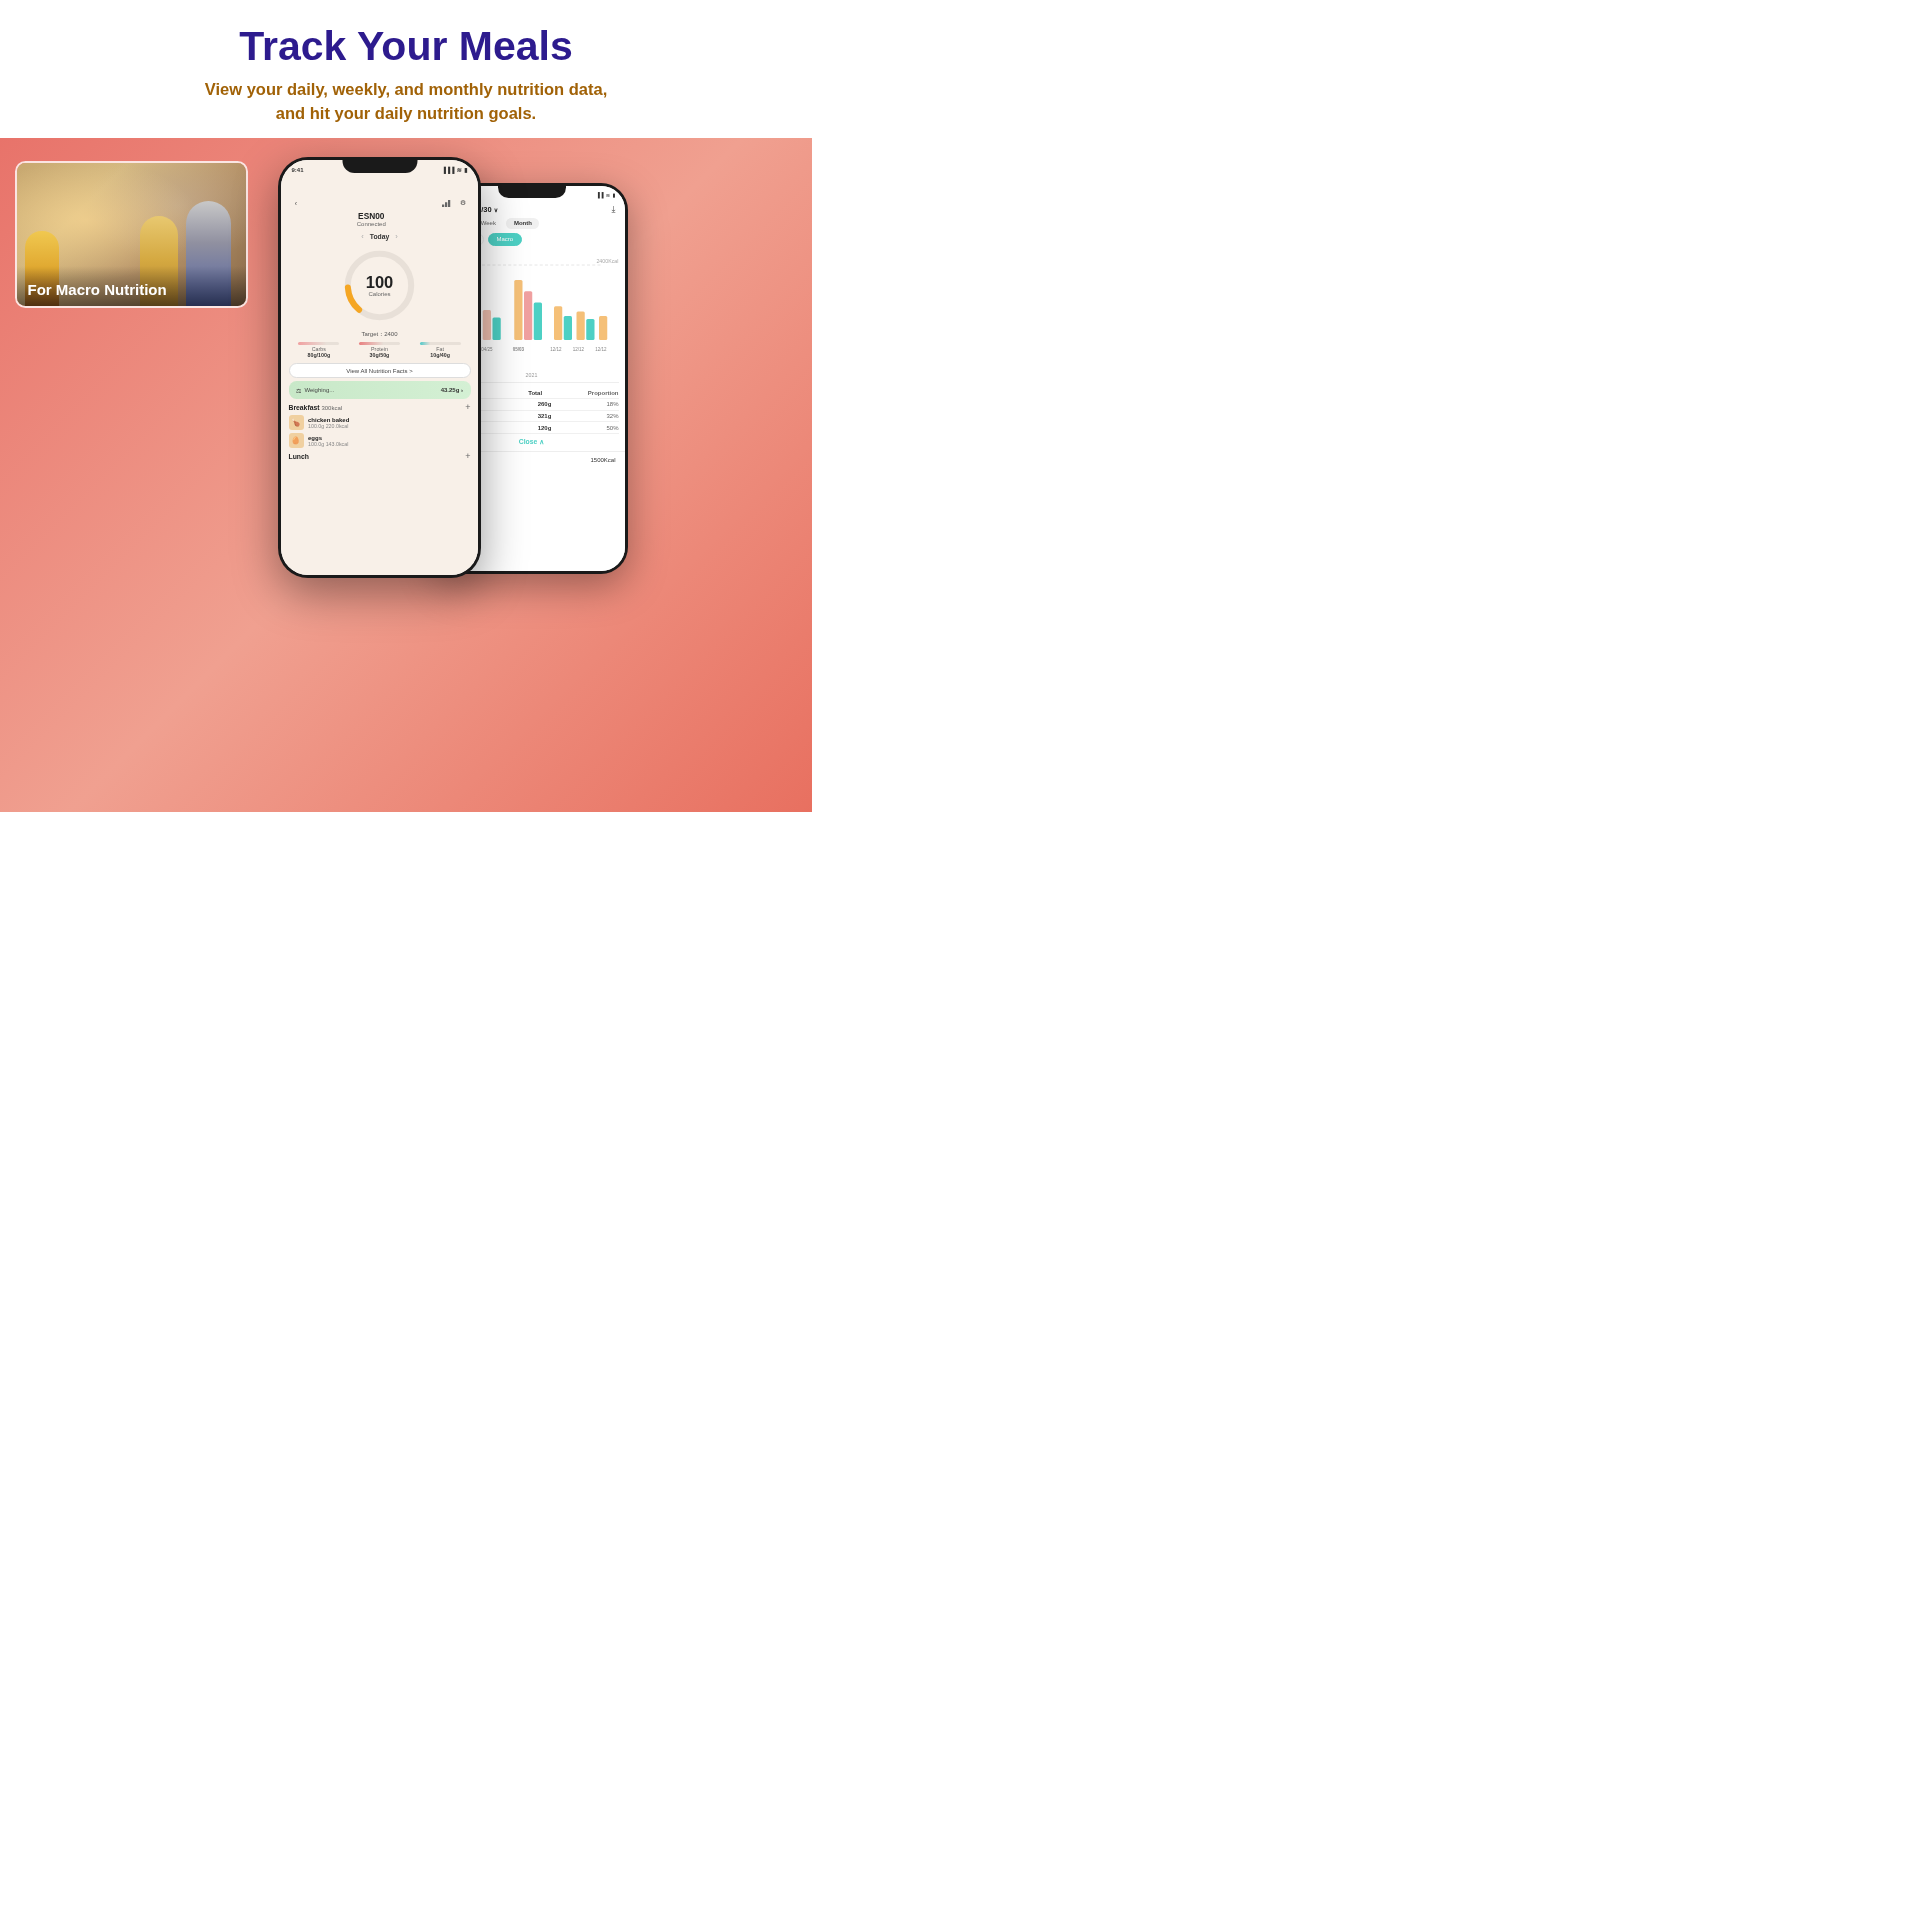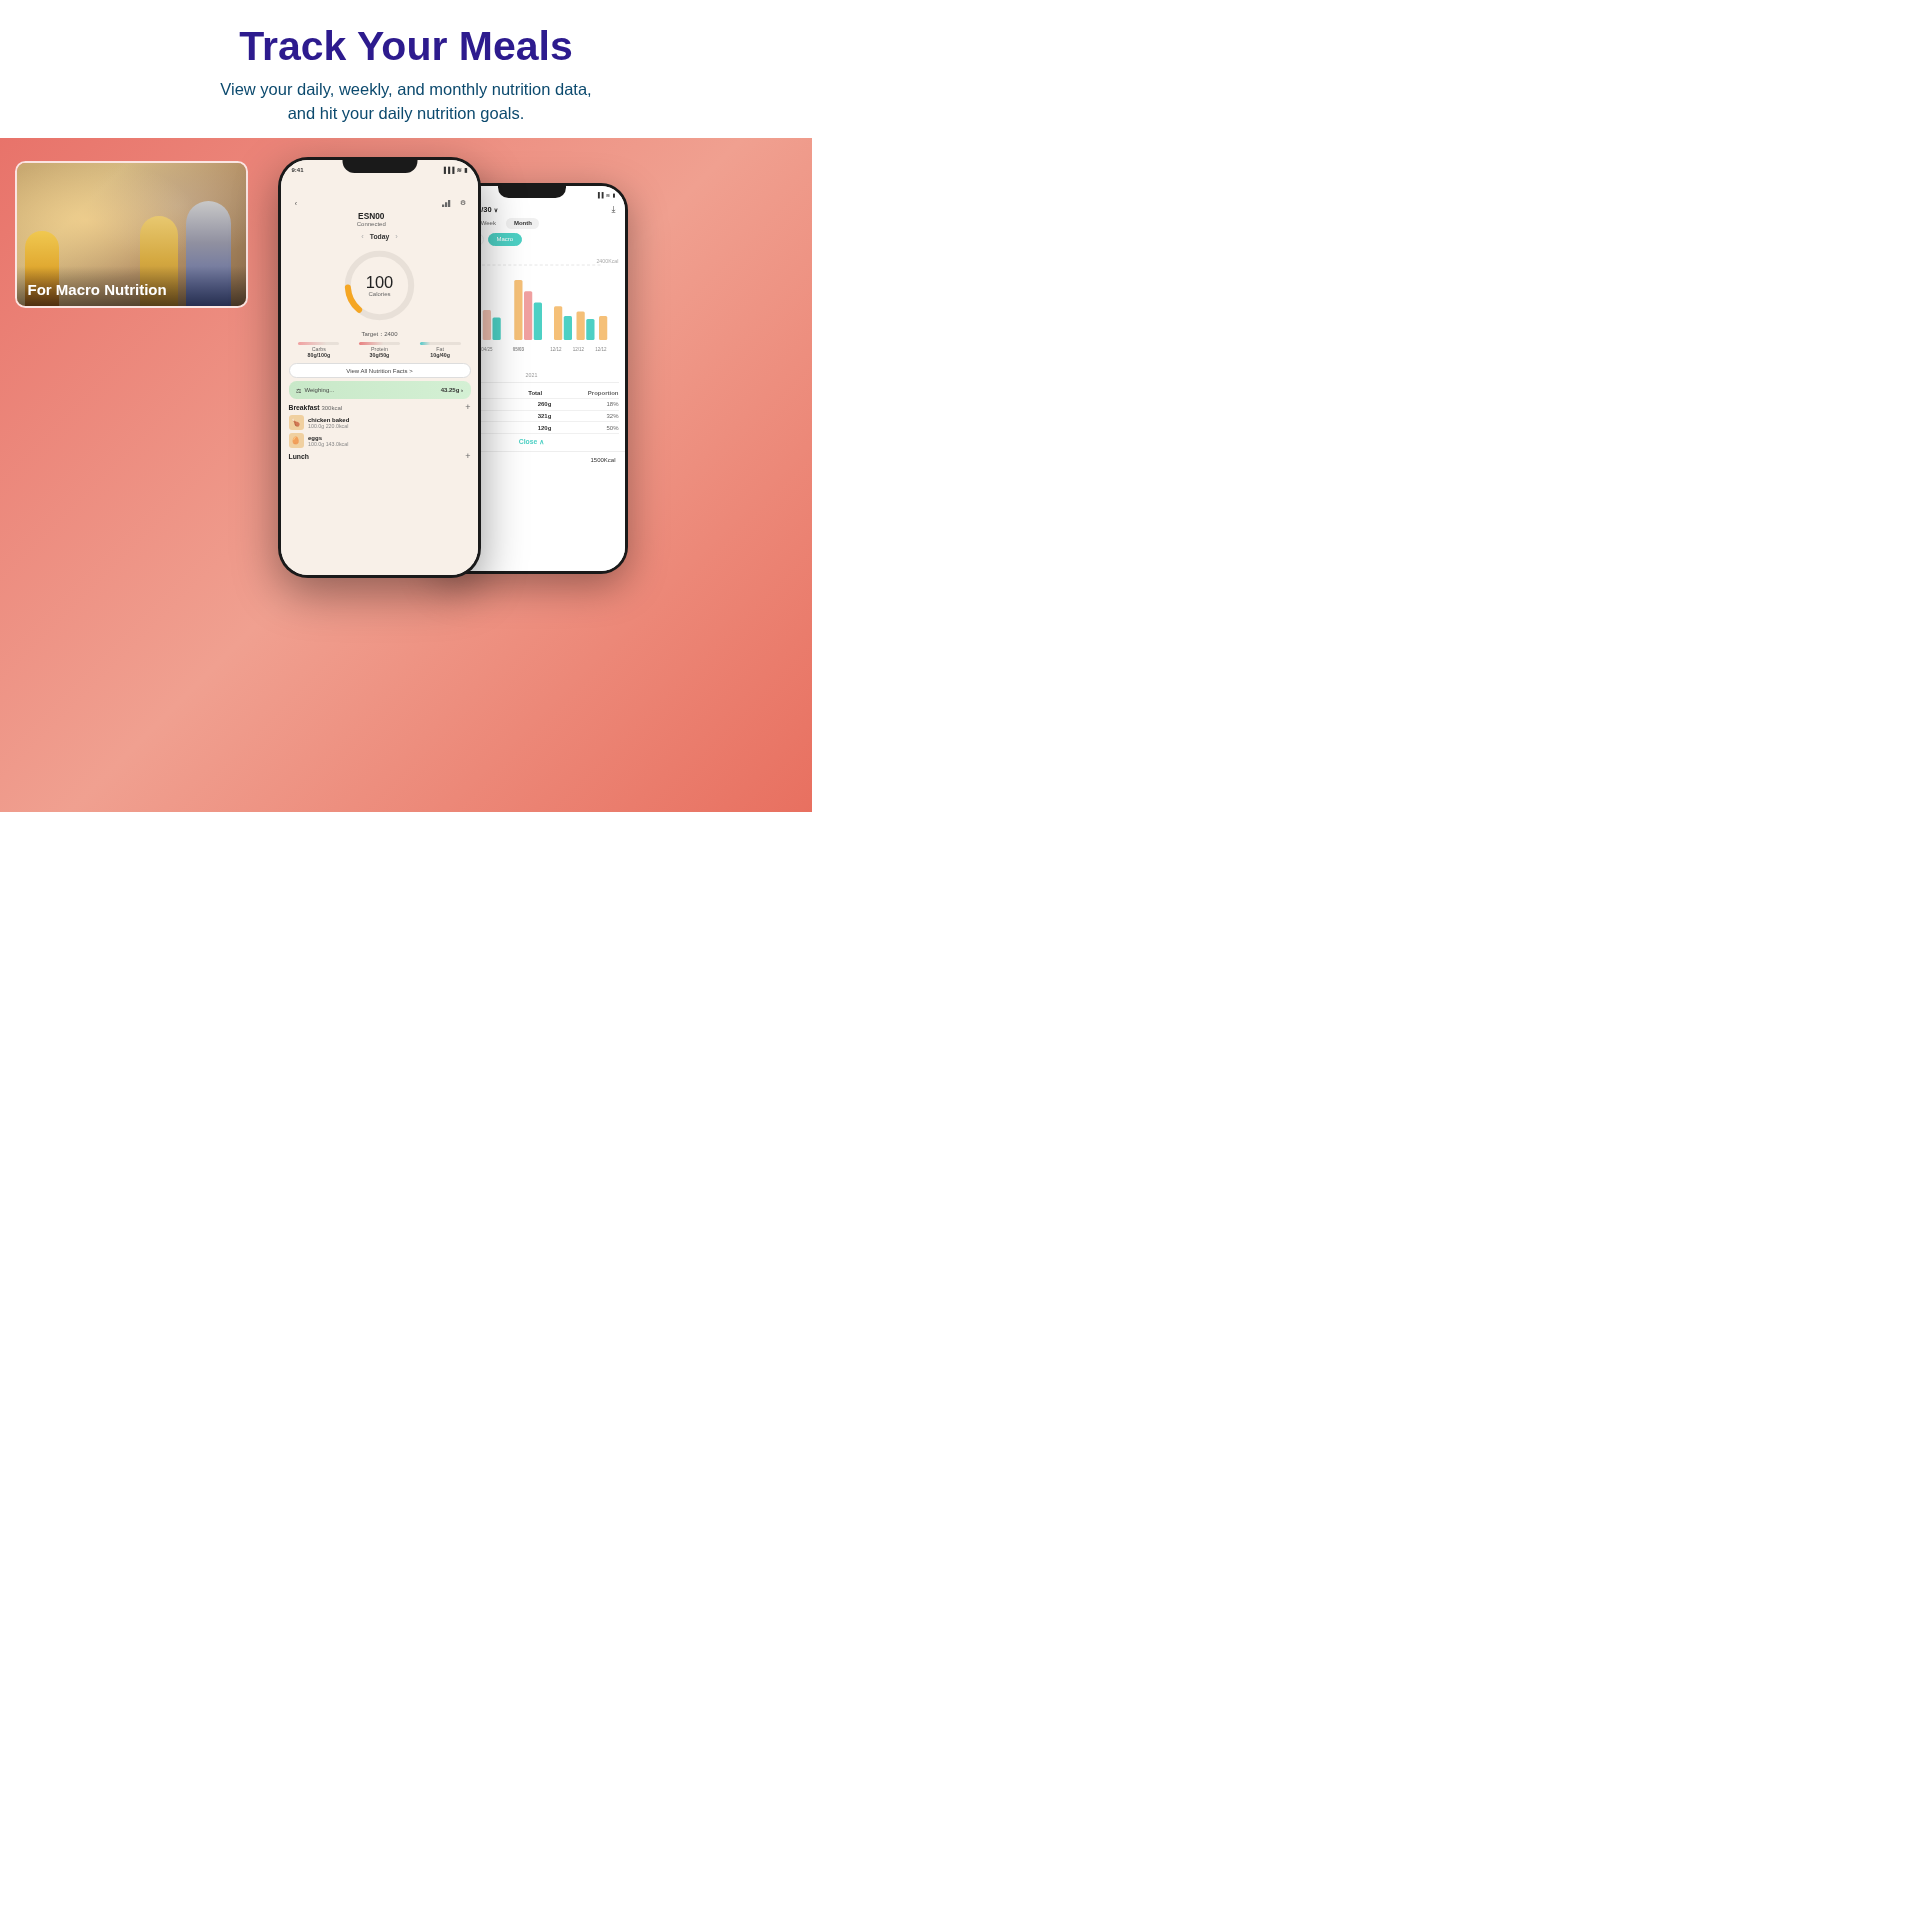--- a/index.html
+++ b/index.html
@@ -25,23 +25,24 @@
       padding: 24px 15px 12px;
     }
     .header h1 {
       font-size: 41px;
       font-weight: 800;
       color: #2d1b8e;
       line-height: 1.1;
     }
     .header p {
       font-size: 16.5px;
-      color: #0c4a6e;
+      color: #a16207;
       margin-top: 7.5px;
       line-height: 1.5;
+      font-weight: bold;
     }
 
     
     .bottom-section {
       width: 100%;
       flex: 1;
       background: linear-gradient(135deg, #e8736a 0%, #f0a090 50%, #e87060 100%);
       position: relative;
       display: flex;
       align-items: flex-start;
@@ -296,21 +297,21 @@
     .ring-wrapper {
       position: relative;
       width: 83px;
       height: 83px;
       display: flex;
       justify-content: center;
       align-items: center;
     }
     .ring-cal-num {
       font-size: 16.5px;
-      font-weight: 400;
+      font-weight: 700;
       color: #222;
       line-height: 1;
     }
     .ring-cal-label {
       font-size: 6px;
       color: #666;
     }
 
     .ps-target {
       text-align: center;

